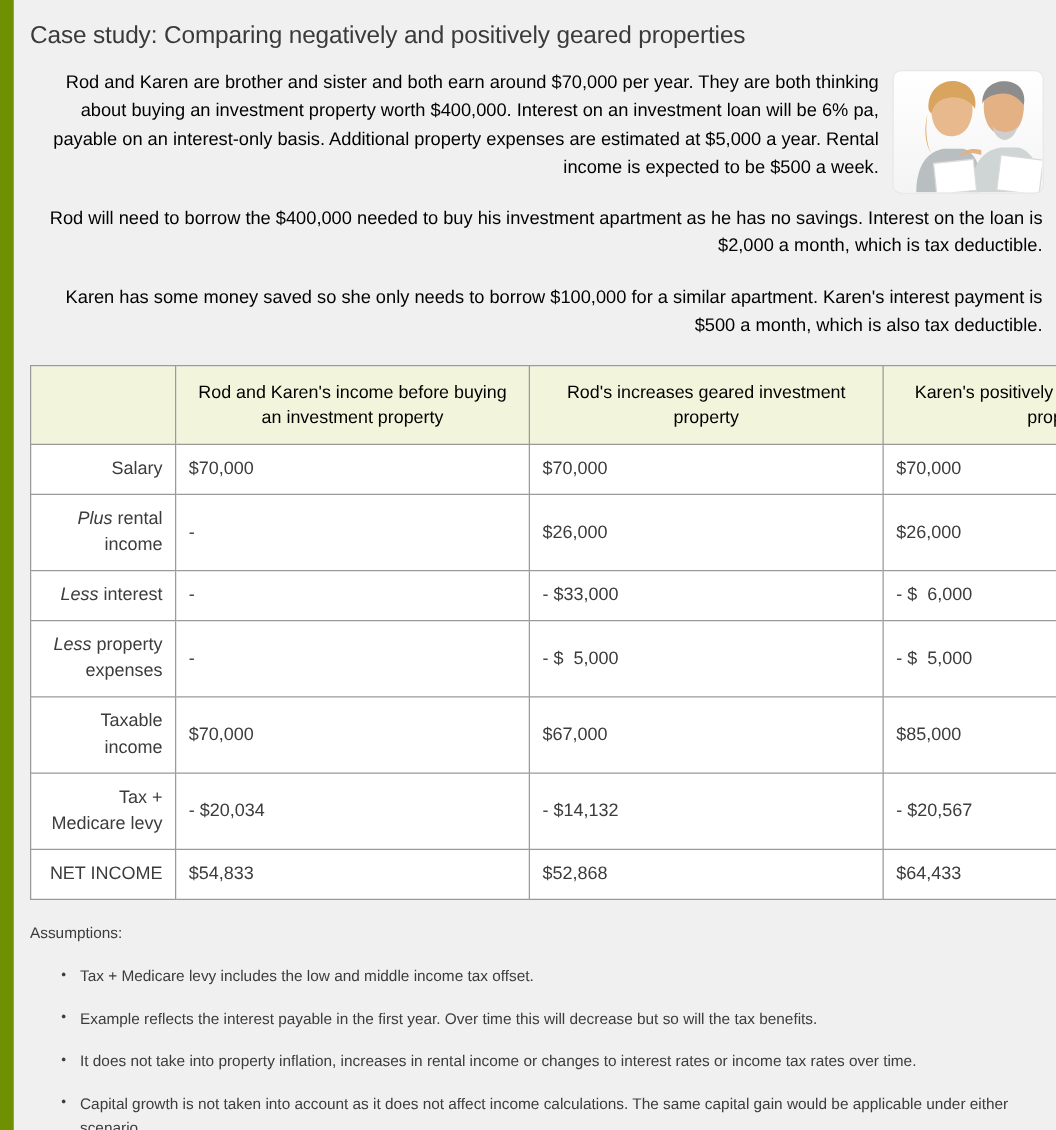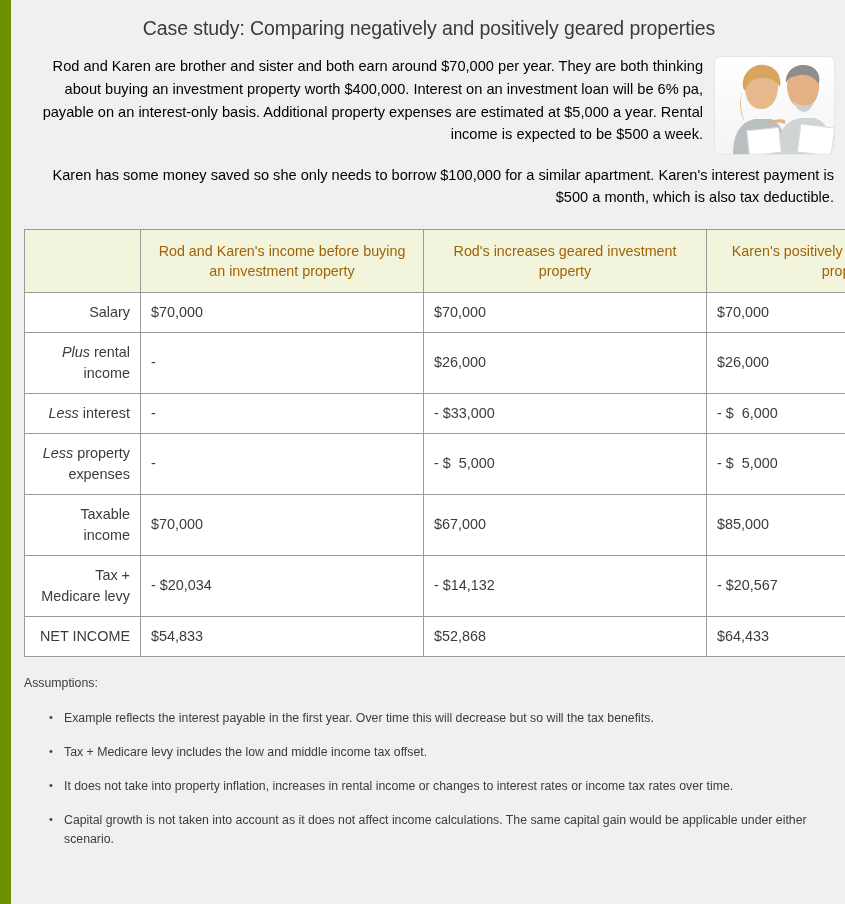--- a/index.html
+++ b/index.html
@@ -39,21 +39,20 @@
 
   
   .page-title {
     font-size: 19.5px;
     font-weight: 400;
     color: #3a3a3a;
     margin: 0;
     padding-top: 16px;
     letter-spacing: -0.1px;
     line-height: 1.3;
-    text-align: center;
   }
 
   
   .intro-wrap {
     margin-top: 14px;
     position: relative;
   }
   .photo {
     float: right;
     width: 119px;
@@ -90,21 +89,21 @@
   table.case-table th,
   table.case-table td {
     border: 1px solid #9a9a9a;
     box-sizing: border-box;
   }
   table.case-table thead th {
     background: #f2f5dc;
     font-weight: 400;
     font-size: 14.3px;
     line-height: 20px;
-    color: #a16207;
+    color: #000000;
     text-align: center;
     padding: 11px 8px;
     vertical-align: middle;
   }
   col.c-label { width: 116px; }
   col.c-val   { width: 283px; }
 
   table.case-table tbody td {
     background: #ffffff;
     font-size: 14.4px;
@@ -193,20 +192,21 @@
             <path d="M70 63 C62 61 56 63 52 68 C58 65 64 65 70 67 Z" fill="#e3b183"></path>
 
             <rect x="33" y="72" width="32" height="25" fill="#ffffff" stroke="#dadada" transform="rotate(-6 49 84)"></rect>
             <rect x="84" y="69" width="34" height="28" fill="#ffffff" stroke="#dadada" transform="rotate(7 101 83)"></rect>
           </g>
         </svg>
       </div>
       <p class="body-text">Rod and Karen are brother and sister and both earn around $70,000 per year. They are both thinking about buying an investment property worth $400,000. Interest on an investment loan will be 6% pa, payable on an interest-only basis. Additional property expenses are estimated at $5,000 a year. Rental income is expected to be $500 a week.</p>
     </div>
 
+    <p class="body-text para-gap">Rod will need to borrow the $400,000 needed to buy his investment apartment as he has no savings. Interest on the loan is $2,000 a month, which is tax deductible.</p>
     <p class="body-text para-gap">Karen has some money saved so she only needs to borrow $100,000 for a similar apartment. Karen's interest payment is $500 a month, which is also tax deductible.</p>
 
     <table class="case-table">
       <colgroup>
         <col class="c-label">
           <col class="c-val">
           <col class="c-val">
           <col class="c-val">
       </colgroup>
       <thead>
@@ -258,20 +258,20 @@
             <td class="row-label"><span>NET INCOME</span></td>
             <td class="num">$54,833</td>
             <td class="num">$52,868</td>
             <td class="num">$64,433</td>
           </tr>
         </tbody>
     </table>
 
     <p class="assumptions-title">Assumptions:</p>
     <ul class="assumptions">
+        <li>Tax + Medicare levy includes the low and middle income tax offset.</li>
         <li>Example reflects the interest payable in the first year. Over time this will decrease but so will the tax benefits.</li>
-        <li>Tax + Medicare levy includes the low and middle income tax offset.</li>
         <li>It does not take into property inflation, increases in rental income or changes to interest rates or income tax rates over time.</li>
         <li>Capital growth is not taken into account as it does not affect income calculations. The same capital gain would be applicable under either scenario.</li>
       </ul>
 
   </div>
 </div>
 
 </body></html>

